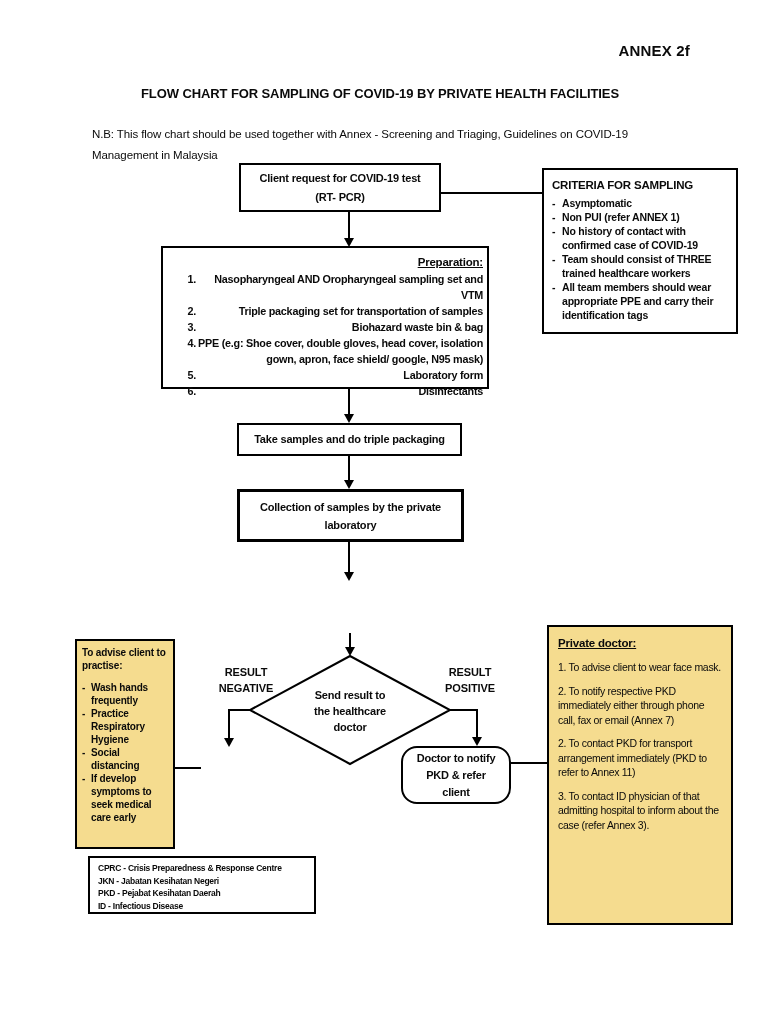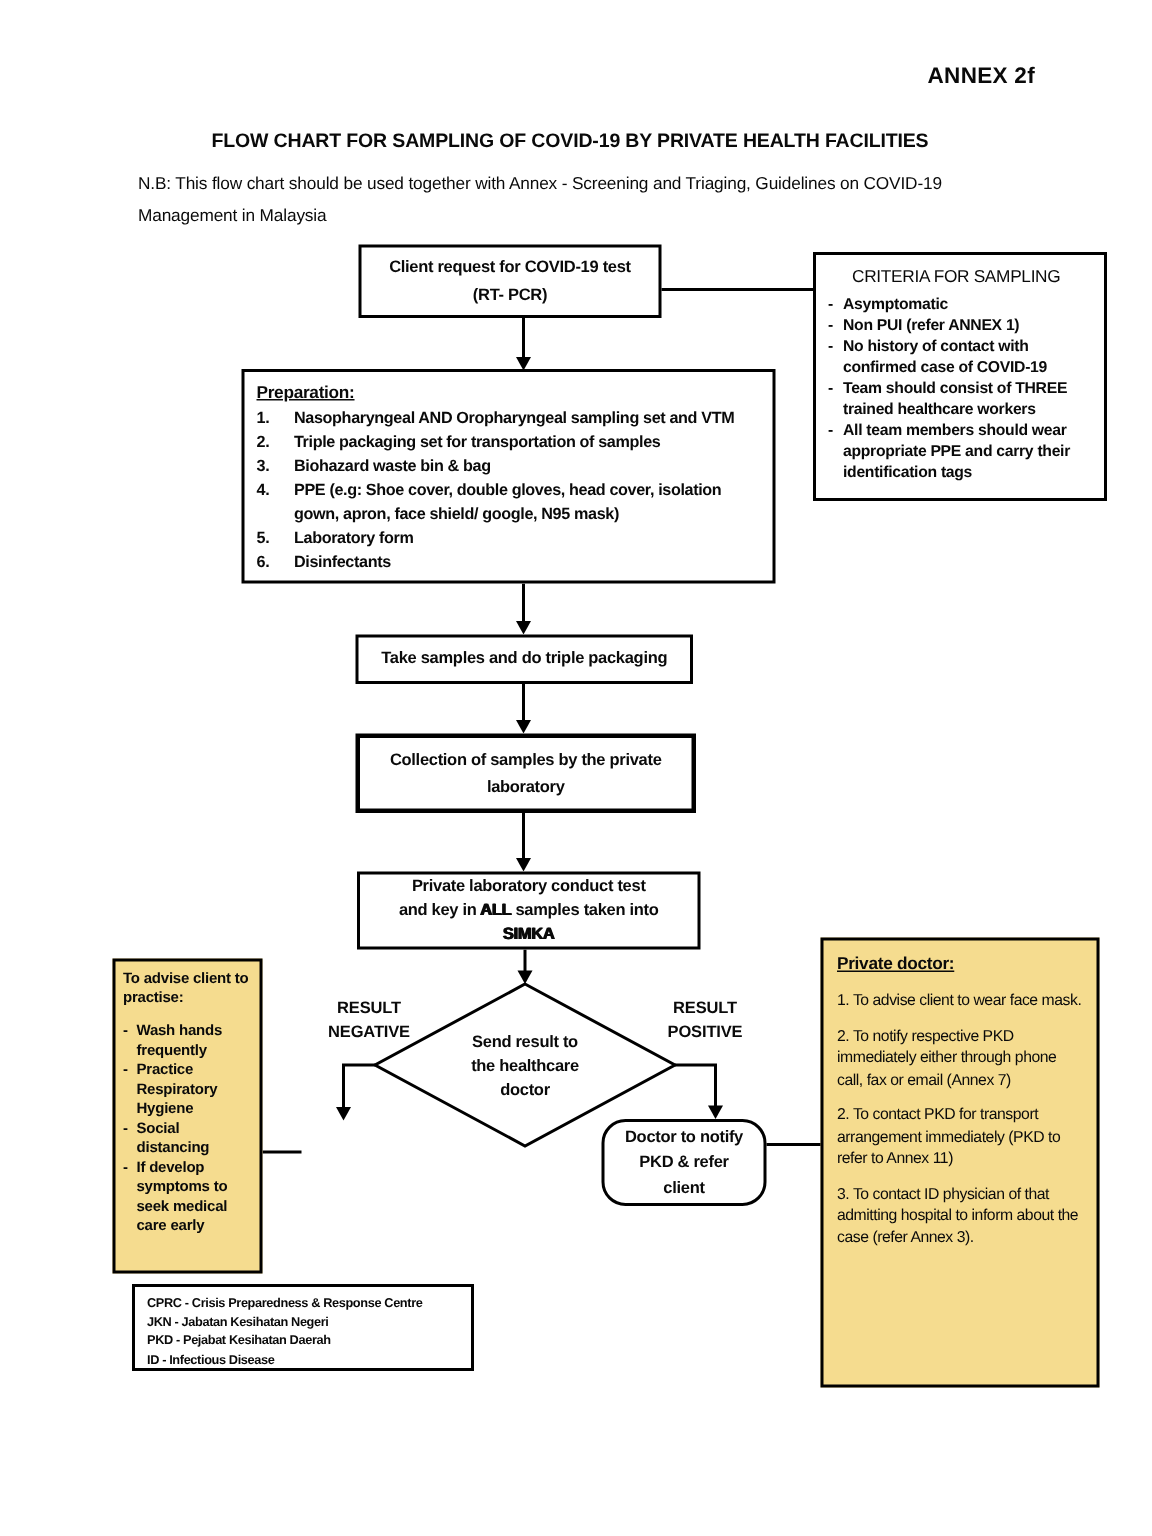--- a/index.html
+++ b/index.html
@@ -6,21 +6,21 @@
   .page{position:relative;width:768px;height:1024px;background:#fff;overflow:hidden;
         font-family:"Liberation Sans",sans-serif;color:#0a0a0a;}
   .abs{position:absolute;box-sizing:border-box;}
   .box{border:2px solid #000;background:#fff;}
   .hl{background:#F5DC8F;}
   .cc{display:flex;flex-direction:column;align-items:center;justify-content:center;text-align:center;}
   .fc{font-size:11px;font-weight:bold;letter-spacing:-0.2px;line-height:17px;}
   .annex{font-size:15px;font-weight:bold;letter-spacing:0.2px;}
   .title{font-size:13px;font-weight:bold;text-align:center;letter-spacing:-0.1px;}
   .note{font-size:11.5px;line-height:21px;letter-spacing:-0.1px;}
-  .crit-title{font-size:11.5px;font-weight:normal;line-height:16px;margin-bottom:3px;letter-spacing:-0.2px;margin-left:16px;}
+  .crit-title{font-size:11.5px;font-weight:bold;line-height:16px;margin-bottom:3px;letter-spacing:-0.2px;}
   .crit-item{display:flex;font-size:10.5px;font-weight:bold;line-height:14px;letter-spacing:-0.2px;}
   .crit-item .m{width:10px;flex:none;}
   .prep-title{font-size:11.5px;font-weight:bold;text-decoration:underline;line-height:18px;letter-spacing:-0.2px;}
   .prep-row{display:flex;font-size:10.8px;font-weight:bold;line-height:16px;letter-spacing:-0.25px;}
   .prep-row .n{width:25px;flex:none;}
   .prep-row .t{flex:1;}
   .xb{text-shadow:0.45px 0 currentColor,-0.45px 0 currentColor;}
   .res{font-size:11px;font-weight:bold;line-height:16px;text-align:center;letter-spacing:-0.1px;}
   .adv-title{font-size:10px;font-weight:bold;line-height:13px;letter-spacing:-0.15px;margin-bottom:9px;}
   .adv-item{display:flex;font-size:10px;font-weight:bold;line-height:13px;letter-spacing:-0.15px;}
@@ -57,21 +57,21 @@
       <polygon points="344,480 354,480 349,489"></polygon>
       <polygon points="344,572 354,572 349,581"></polygon>
       <polygon points="345,647 355,647 350,656"></polygon>
       <polygon points="224,738 234,738 229,747"></polygon>
       <polygon points="472,737 482,737 477,746"></polygon>
     </g>
   </svg>
 
   <div class="abs annex" style="right:78px;top:42px;z-index:2;">ANNEX 2f</div>
   <div class="abs title" style="left:55px;top:86px;width:650px;z-index:2;">FLOW CHART FOR SAMPLING OF COVID-19 BY PRIVATE HEALTH FACILITIES</div>
-  <div class="abs note" style="left:92px;top:113px;width:578px;z-index:2;">N.B: This flow chart should be used together with Annex - Screening and Triaging, Guidelines on COVID-19 Management in Malaysia</div>
+  <div class="abs note" style="left:92px;top:124px;width:578px;z-index:2;">N.B: This flow chart should be used together with Annex - Screening and Triaging, Guidelines on COVID-19 Management in Malaysia</div>
 
   <div class="abs box cc fc" style="left:239px;top:163px;width:202px;height:49px;z-index:2;line-height:19px;">
     <div>Client request for COVID-19 test</div>
     <div>(RT- PCR)</div>
   </div>
 
   <div class="abs box" style="left:542px;top:168px;width:196px;height:166px;z-index:2;padding:7px 6px 4px 8px;">
     <div class="crit-title">CRITERIA FOR SAMPLING</div>
     <div class="crit-item">
         <span class="m">-</span>
@@ -88,21 +88,21 @@
     <div class="crit-item">
         <span class="m">-</span>
         <span>Team should consist of THREE trained healthcare workers</span>
       </div>
     <div class="crit-item">
         <span class="m">-</span>
         <span>All team members should wear appropriate PPE and carry their identification tags</span>
       </div>
   </div>
 
-  <div class="abs box" style="left:161px;top:246px;width:356px;height:143px;z-index:2;padding:5px 4px 4px 8px;">
+  <div class="abs box" style="left:161px;top:246px;width:328px;height:143px;z-index:2;padding:5px 4px 4px 8px;text-align:right;">
     <div class="prep-title">Preparation:</div>
     <div class="prep-row">
         <span class="n">1.</span>
         <span class="t">Nasopharyngeal AND Oropharyngeal sampling set and VTM</span>
       </div>
     <div class="prep-row">
         <span class="n">2.</span>
         <span class="t">Triple packaging set for transportation of samples</span>
       </div>
     <div class="prep-row">
@@ -125,25 +125,20 @@
 
   <div class="abs box cc fc" style="left:237px;top:423px;width:225px;height:33px;z-index:2;">
     <div>Take samples and do triple packaging</div>
   </div>
 
   <div class="abs box cc fc" style="left:237px;top:489px;width:227px;height:53px;border-width:3px;z-index:2;line-height:18px;">
     <div>Collection of samples by the private</div>
     <div>laboratory</div>
   </div>
 
-  <div class="abs box cc fc" style="left:238px;top:581px;width:229px;height:52px;z-index:2;line-height:16px;">
-    <div>Private laboratory conduct test</div>
-    <div><span>and key in </span><span class="xb">ALL</span><span> samples taken into</span></div>
-    <div class="xb">SIMKA</div>
-  </div>
 
   <div class="abs fc" style="left:288px;top:687px;width:124px;z-index:2;text-align:center;line-height:16px;">
     <div>Send result to</div>
     <div>the healthcare</div>
     <div>doctor</div>
   </div>
 
   <div class="abs res" style="left:196px;top:664px;width:100px;z-index:2;">
     <div>RESULT</div>
     <div>NEGATIVE</div>

